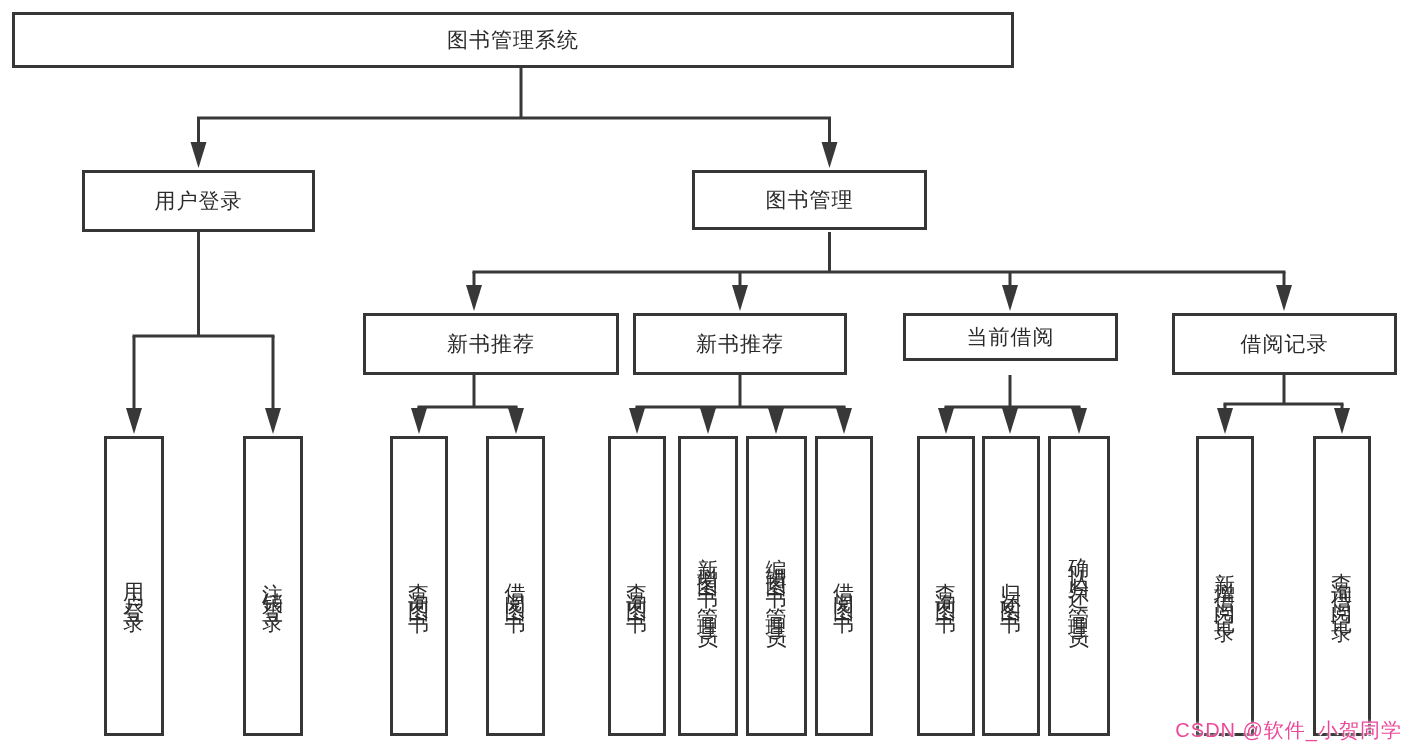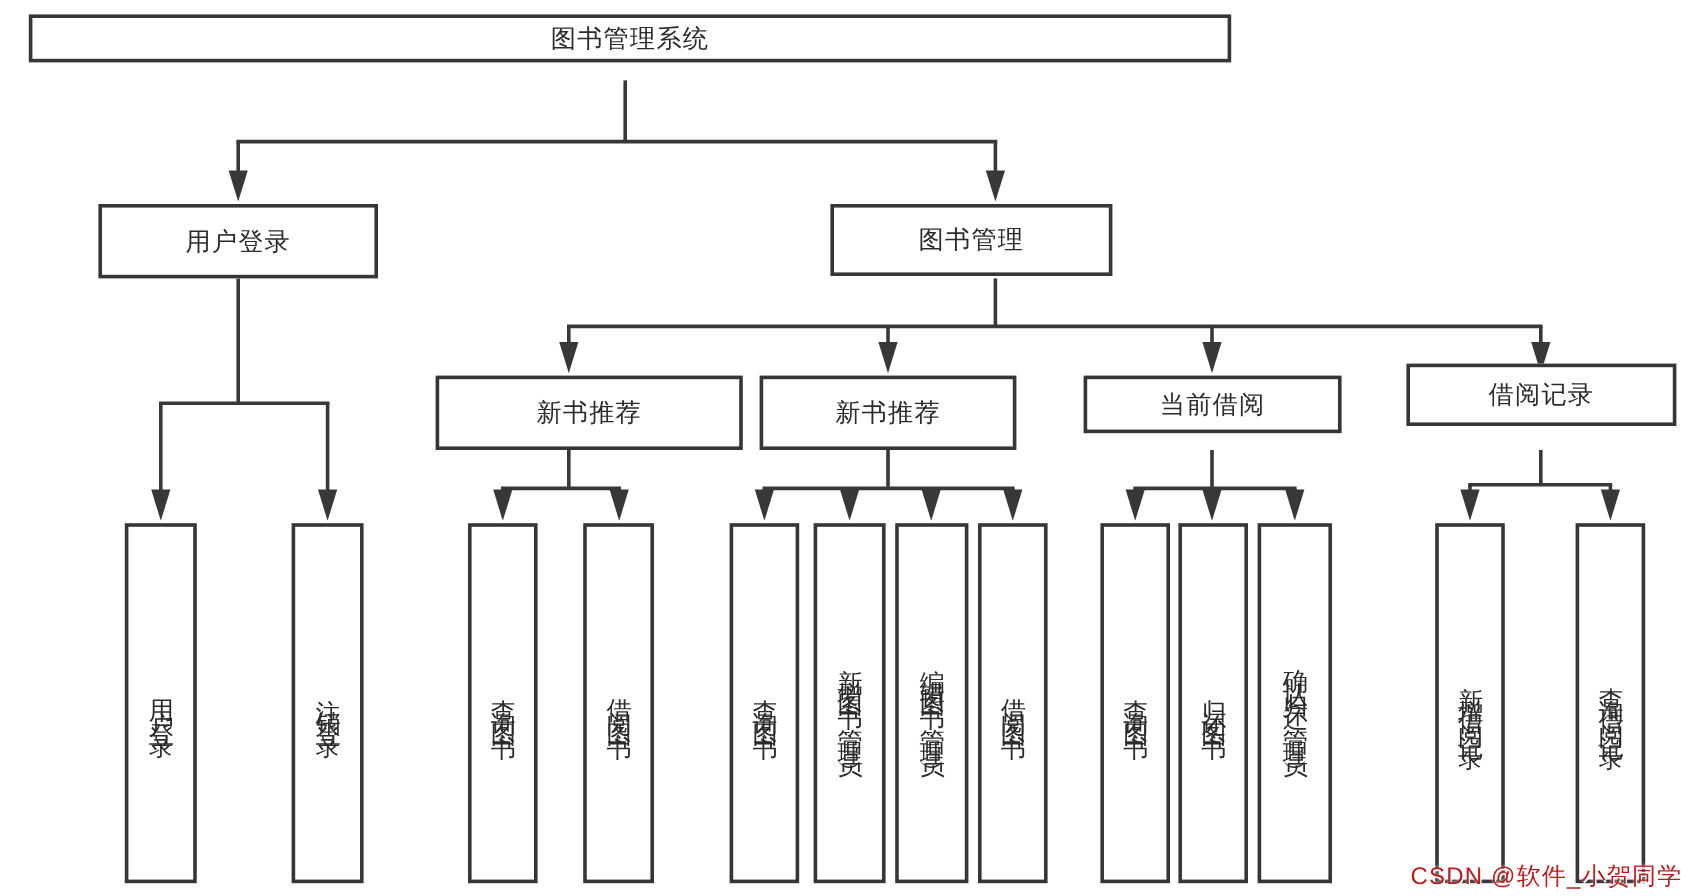--- a/index.html
+++ b/index.html
@@ -35,21 +35,21 @@
     text-orientation:mixed;
     font-size:21px;
     line-height:1;
     letter-spacing:10px;
     white-space:nowrap;
   }
   .watermark{
     position:absolute;
     right:3px;bottom:3px;
     font-size:20px;
-    color:#b91c1c;
+    color:#ec4899;
     letter-spacing:1px;
     text-shadow:0 0 3px #ffffff,1px 1px 0 #ffffff;
     z-index:3;
   }
 </style>
 </head>
 <body>
 
 <div class="canvas">
 
@@ -112,41 +112,41 @@
       <polygon points="768,408 784,408 776,434"></polygon>
       <polygon points="836,408 852,408 844,434"></polygon>
       <polygon points="938,408 954,408 946,434"></polygon>
       <polygon points="1002,408 1018,408 1010,434"></polygon>
       <polygon points="1071,408 1087,408 1079,434"></polygon>
       <polygon points="1217,408 1233,408 1225,434"></polygon>
       <polygon points="1334,408 1350,408 1342,434"></polygon>
     </g>
   </svg>
 
-  <div class="hnode" style="left:24px;top:12px;width:1002px;height:40px">
+  <div class="hnode" style="left:12px;top:12px;width:1002px;height:56px">
     <span>图书管理系统</span>
   </div>
 
   <div class="hnode" style="left:82px;top:170px;width:233px;height:62px">
     <span>用户登录</span>
   </div>
   <div class="hnode" style="left:692px;top:170px;width:235px;height:60px">
     <span>图书管理</span>
   </div>
 
   <div class="hnode" style="left:363px;top:313px;width:256px;height:62px">
     <span>新书推荐</span>
   </div>
   <div class="hnode" style="left:633px;top:313px;width:214px;height:62px">
     <span>新书推荐</span>
   </div>
   <div class="hnode" style="left:903px;top:313px;width:215px;height:48px">
     <span>当前借阅</span>
   </div>
-  <div class="hnode" style="left:1172px;top:303px;width:225px;height:52px">
+  <div class="hnode" style="left:1172px;top:313px;width:225px;height:62px">
     <span>借阅记录</span>
   </div>
 
   <div class="vnode" style="left:104px;top:436px;width:60px;height:300px">
     <span class="vtext">用户登录</span>
   </div>
   <div class="vnode" style="left:243px;top:436px;width:60px;height:300px">
     <span class="vtext">注销登录</span>
   </div>
 

